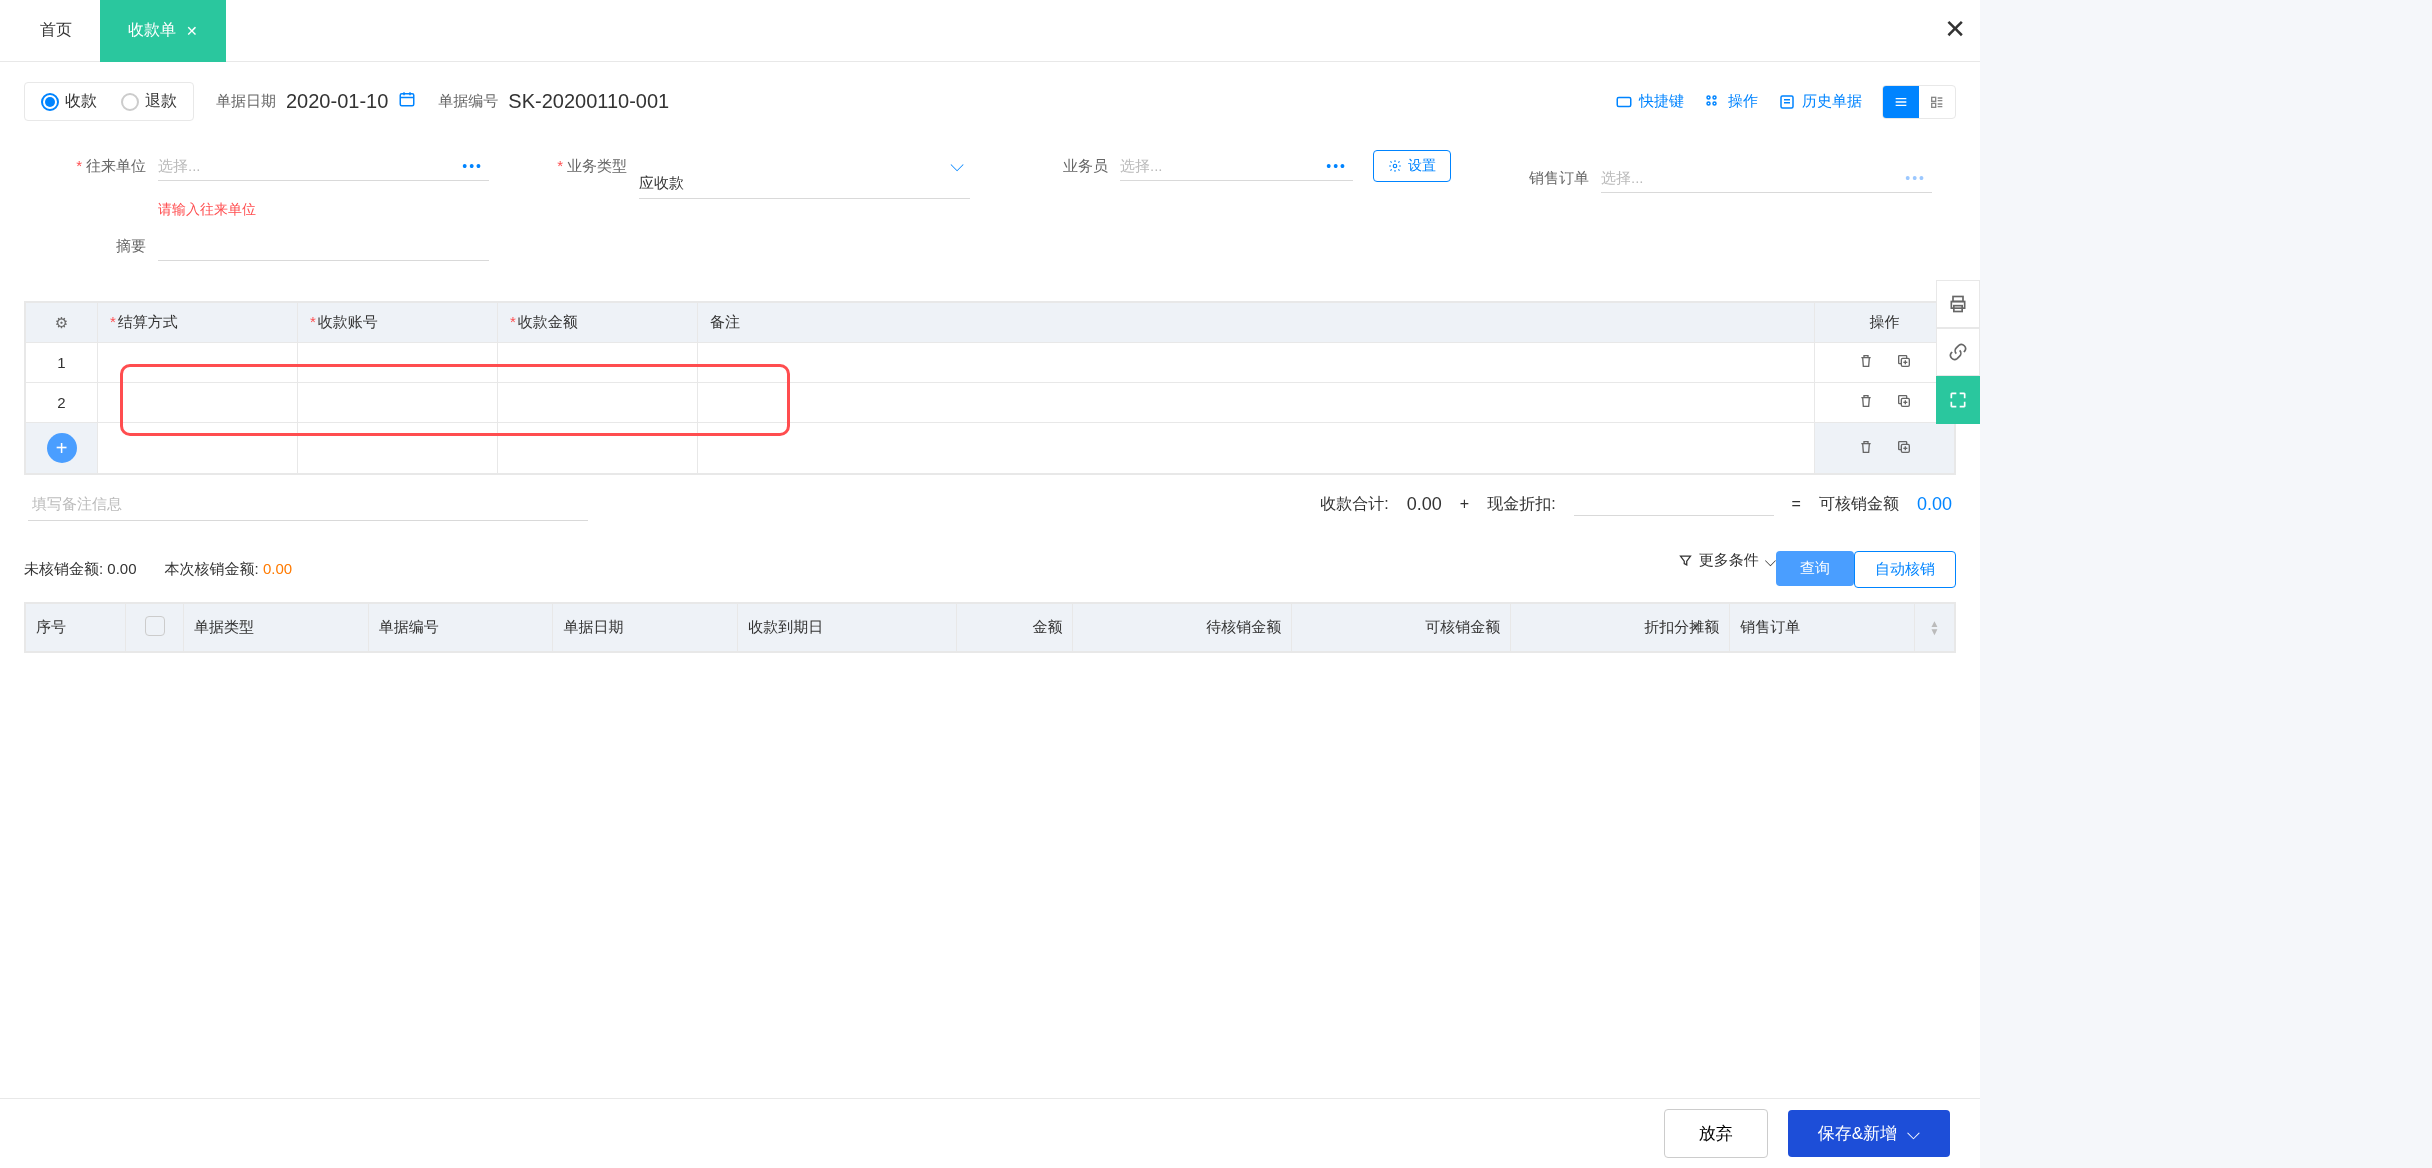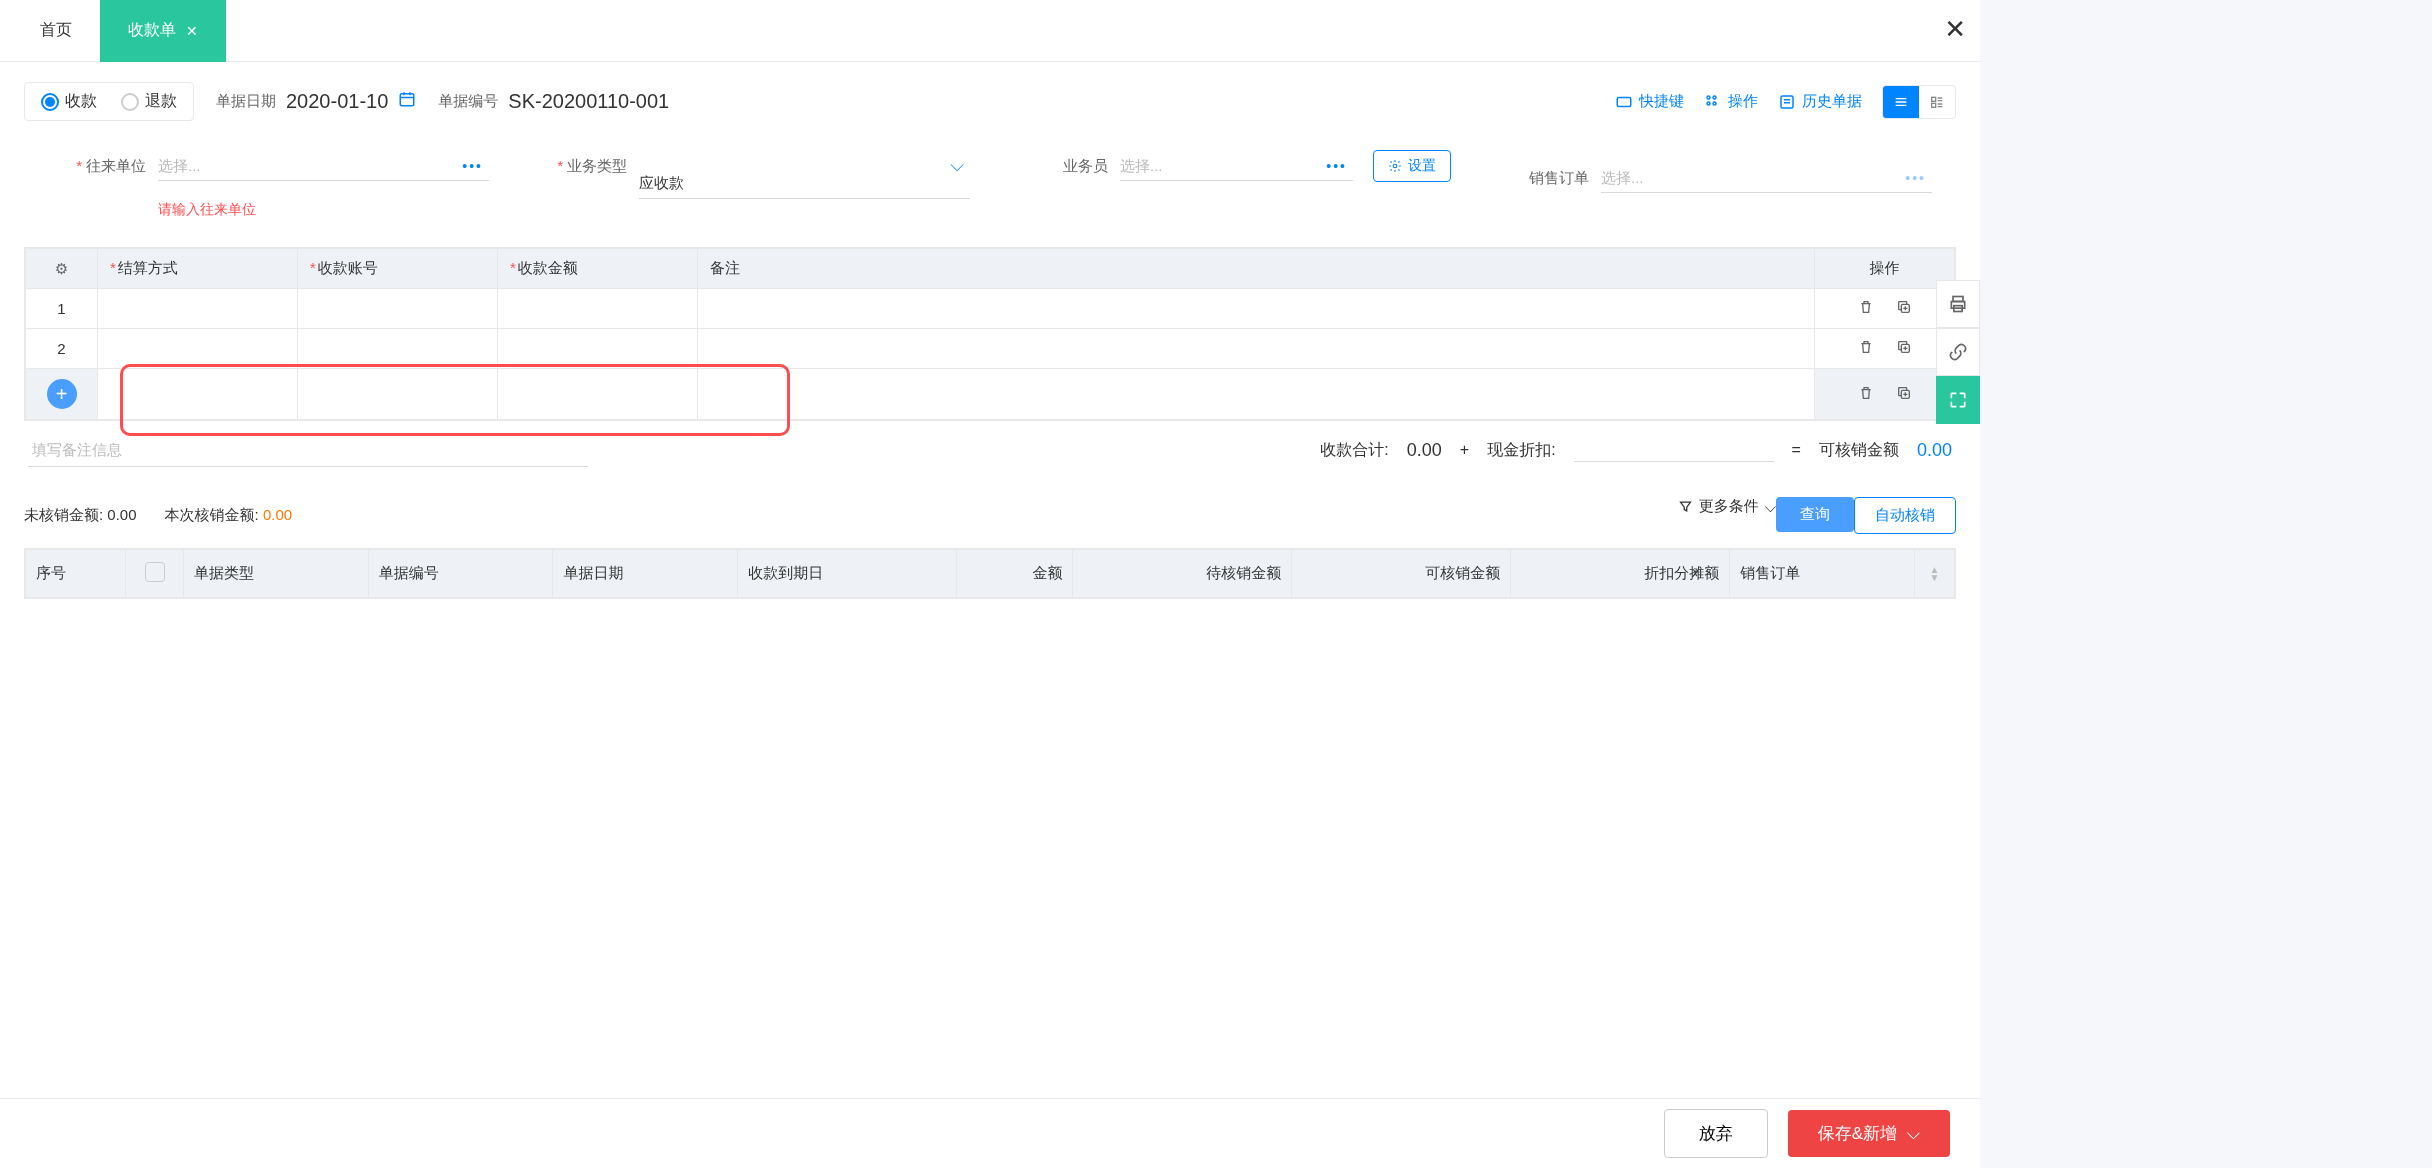--- a/index.html
+++ b/index.html
@@ -94,21 +94,21 @@
 .wo-table th { background: #eef2f7; border: 1px solid #e8e8e8; padding: 12px 10px; font-weight: normal; font-size: 15px; text-align: left; }
 .wo-table th.right { text-align: right; }
 .wo-table .chk-col { width: 58px; text-align: center; }
 .wo-checkbox { width: 20px; height: 20px; border: 1px solid #ccc; border-radius: 4px; display: inline-block; }
 .sort-col { width: 40px; text-align: center !important; }
 .sort-arrows { display: flex; flex-direction: column; line-height: 8px; font-size: 10px; color: #bbb; }
 
 
 .footer { position: absolute; bottom: 0; left: 0; right: 0; height: 70px; background: #fff; border-top: 1px solid #e8e8e8; display: flex; align-items: center; justify-content: flex-end; padding: 0 30px; gap: 20px; }
 .btn-cancel { background: #fff; border: 1px solid #ccc; border-radius: 4px; padding: 12px 34px; font-size: 17px; cursor: pointer; font-family: Liberation Mono, monospace; }
-.btn-save { background: #ef4444; color: #fff; border: none; border-radius: 4px; padding: 12px 30px; font-size: 17px; cursor: pointer; display: flex; align-items: center; gap: 10px; }
+.btn-save { background: #1d4ed8; color: #fff; border: none; border-radius: 4px; padding: 12px 30px; font-size: 17px; cursor: pointer; display: flex; align-items: center; gap: 10px; }
 
 
 .side-dock { position: absolute; right: 0; top: 280px; display: flex; flex-direction: column; }
 .dock-item { width: 44px; height: 48px; display: flex; align-items: center; justify-content: center; background: #fff; border: 1px solid #e8e8e8; cursor: pointer; color: #666; }
 .dock-item.green { background: #2ac79e; color: #fff; border-color: #2ac79e; }
 </style>
 </head>
 <body>
 
 <div class="page">
@@ -225,20 +225,26 @@
             </svg>
           <span>设置</span>
         </button>
       </div>
 
       <div class="form-item" style="margin-top:24px">
         <div class="form-label"><span>销售订单</span></div>
         <div class="form-input-wrap">
           <input class="form-input" placeholder="选择..." style="">
           <span class="more-dots" style="color:#9cc8ff">•••</span>
+        </div>
+      </div>
+      <div class="form-item" style="margin-top:24px">
+        <div class="form-label"><span>摘要</span></div>
+        <div class="form-input-wrap">
+          <input class="form-input" style="">
         </div>
       </div>
       <div></div>
     </div>
 
     <div class="highlight-box"></div>
 
     <div class="pay-table">
       <table>
         <thead>

